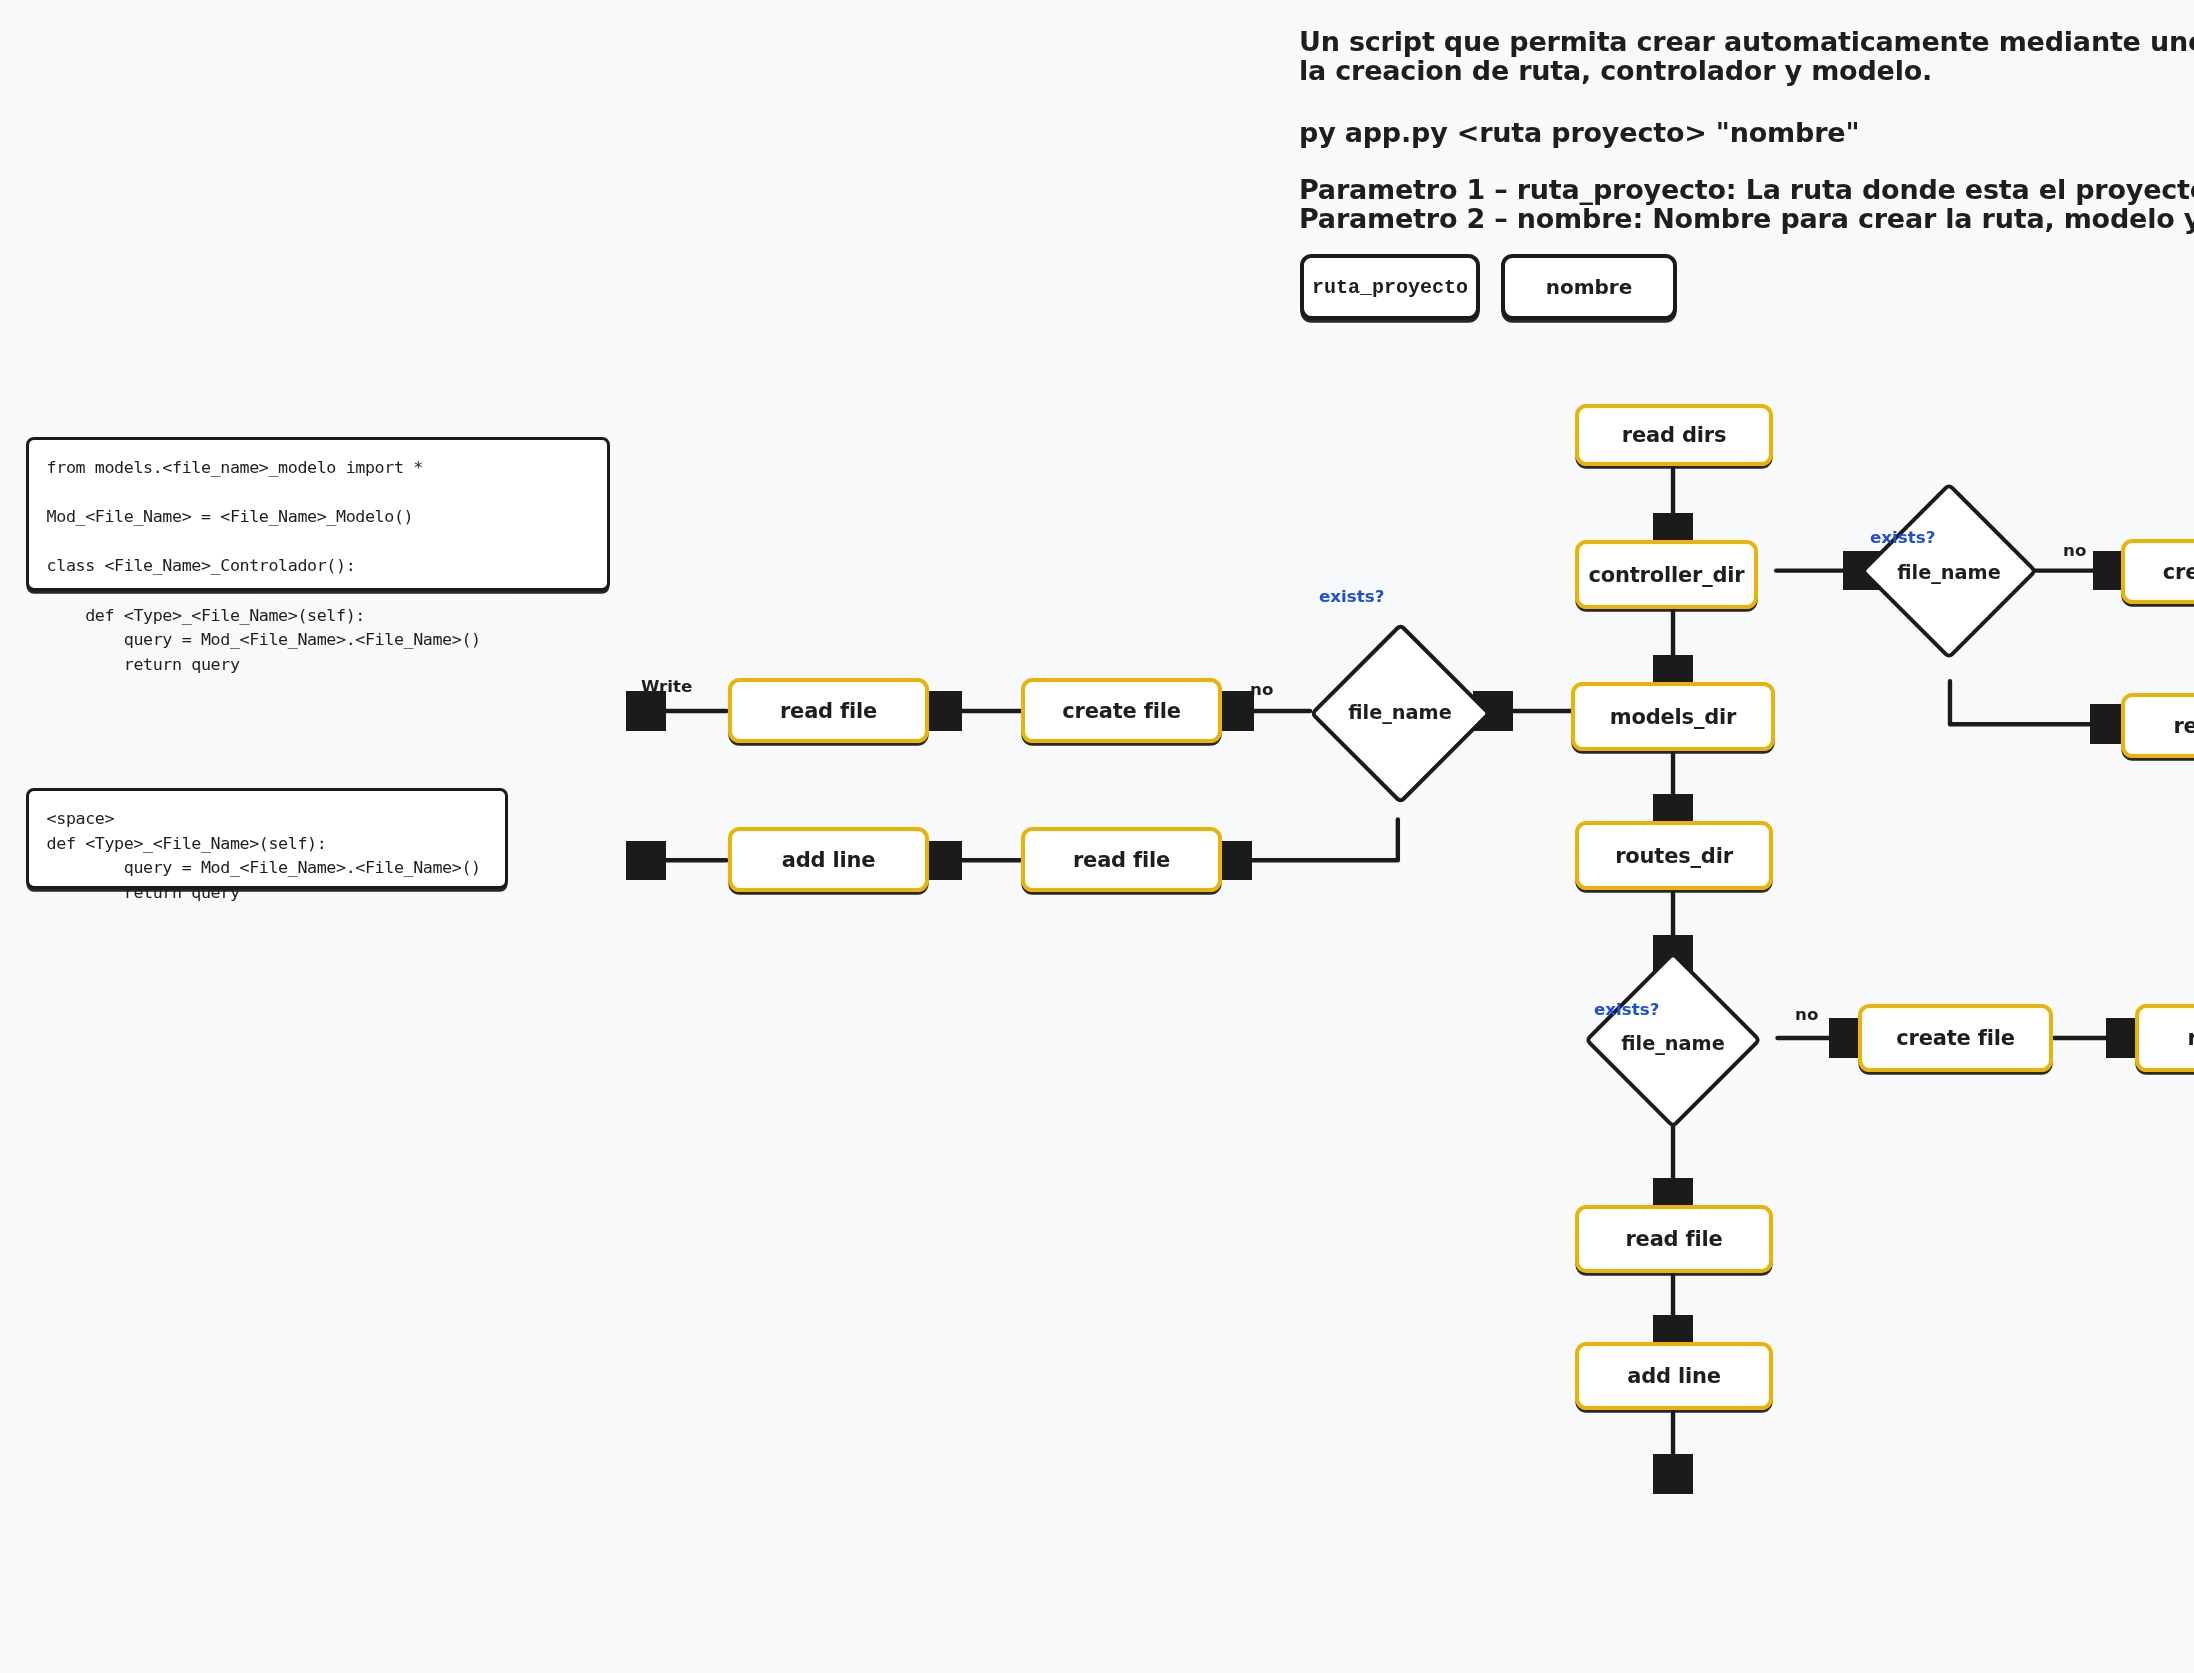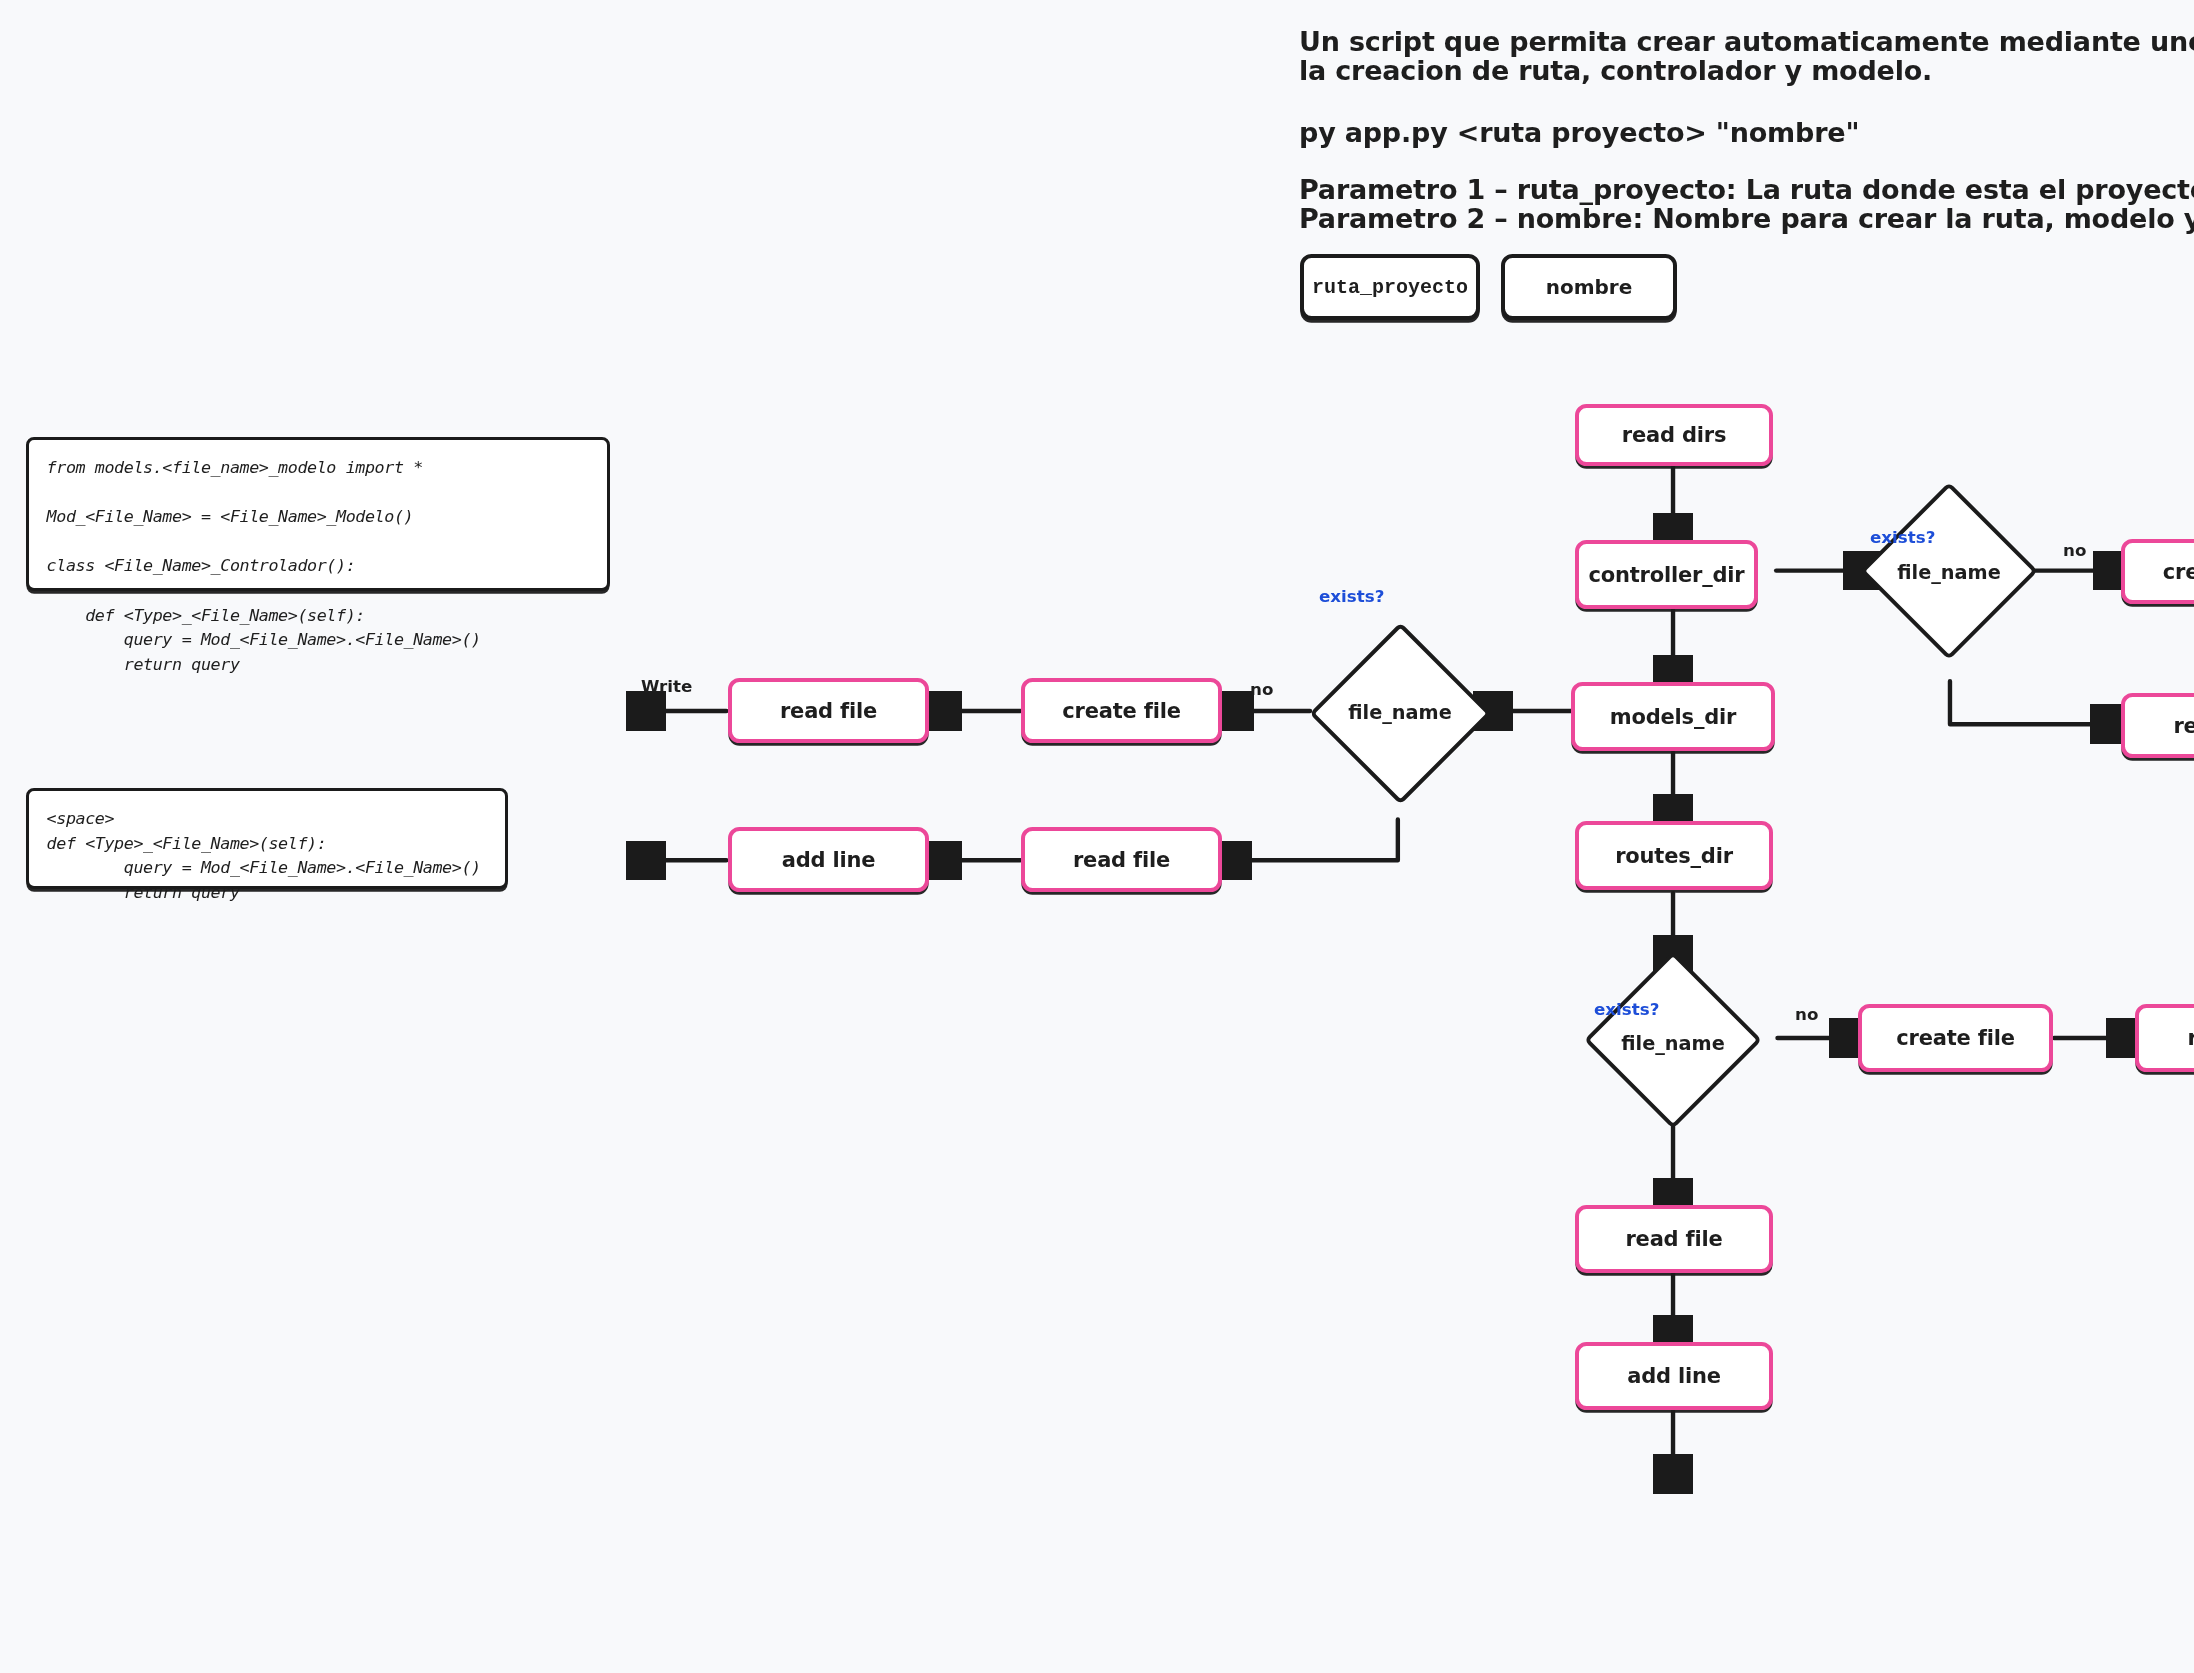--- a/index.html
+++ b/index.html
@@ -24,21 +24,21 @@
     color:#1e1e1e;
     white-space:pre;
     letter-spacing:-0.2px;
   }
 
   
   .node{
     position:absolute;
     box-sizing:border-box;
     background:#ffffff;
-    border:4px solid #ec4899;
+    border:4px solid #eab308;
     border-radius:11.4px;
     display:flex;
     align-items:center;
     justify-content:center;
     color:#1e1e1e;
     font-family:"DejaVu Sans", sans-serif;
     font-weight:700;
     font-size:21px;
     letter-spacing:-0.2px;
     box-shadow:0 3.1px 0 -0.4px rgba(27,27,27,0.95);
@@ -92,21 +92,20 @@
 
   
   .codebox{
     position:absolute;
     box-sizing:border-box;
     background:#ffffff;
     border:3.5px solid #1b1b1b;
     border-radius:8px;
     padding:15px 17.6px;
     box-shadow:0 3.1px 0 -0.4px rgba(27,27,27,0.95);
-    font-style:italic;
   }
   .codebox pre{
     margin:0;
     font-family:"DejaVu Sans Mono", monospace;
     font-size:16.7px;
     line-height:24.6px;
     color:#1e1e1e;
     white-space:pre;
     letter-spacing:-0.4px;
   }

